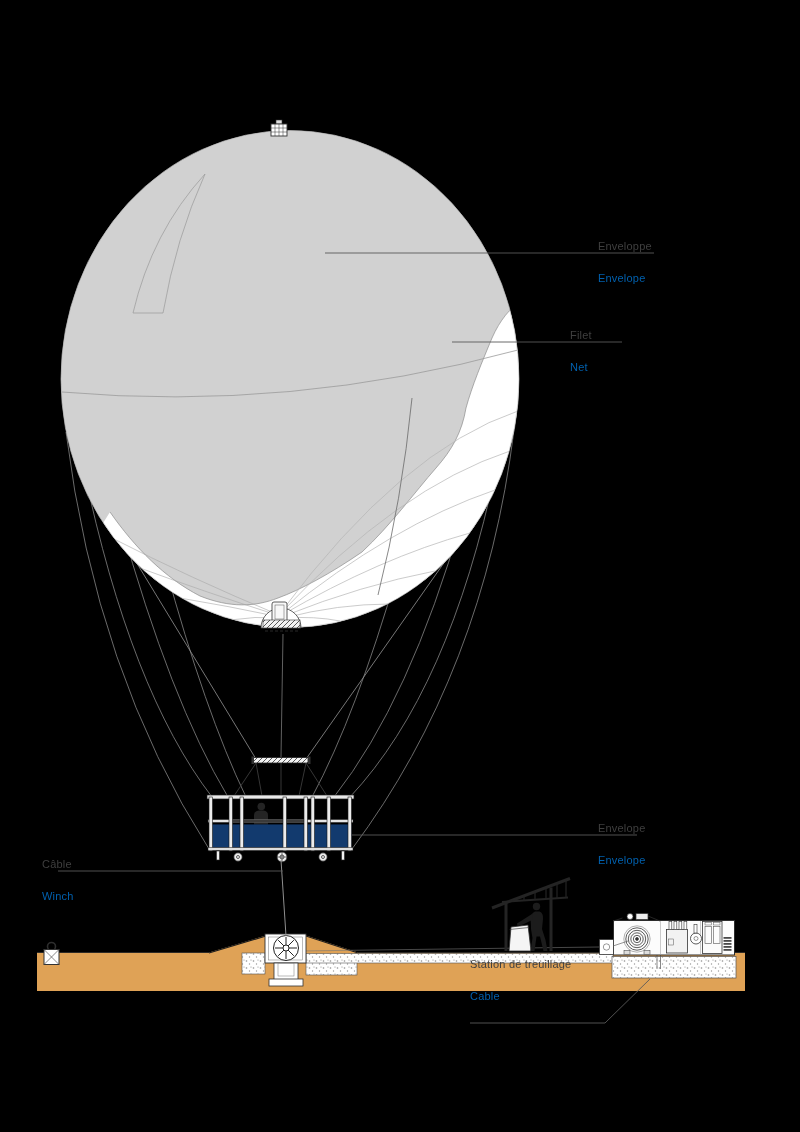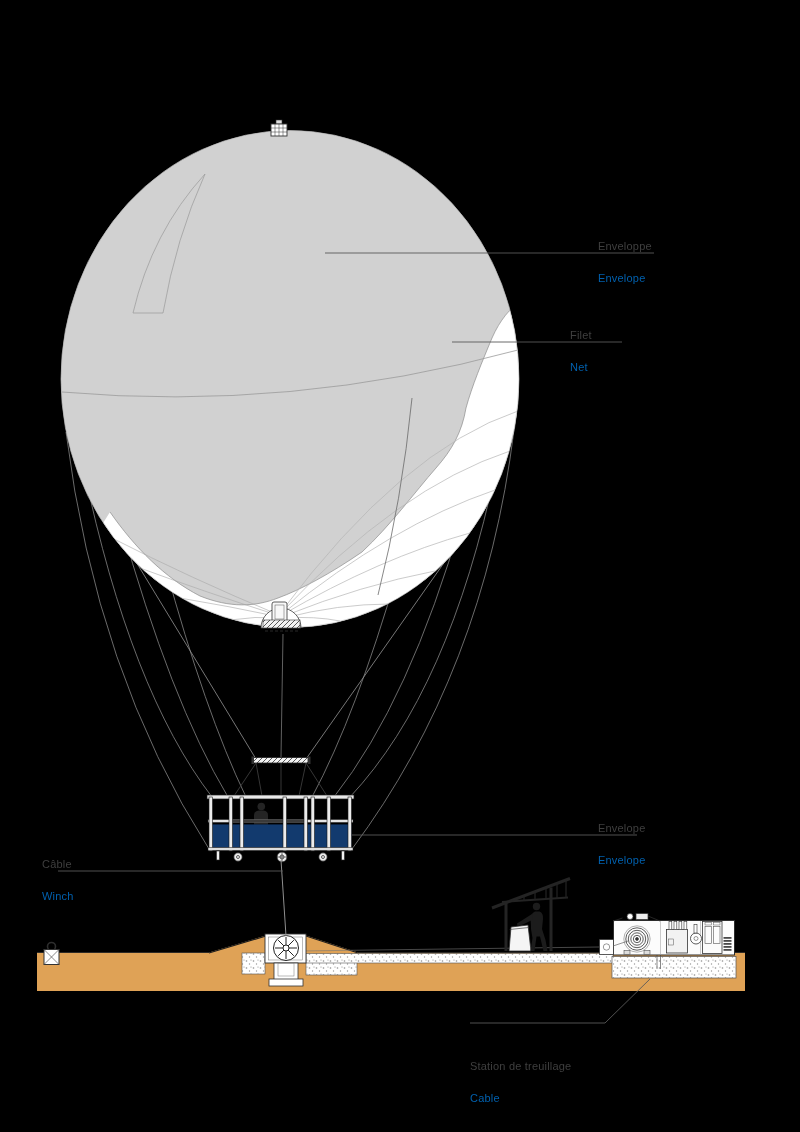--- a/index.html
+++ b/index.html
@@ -258,18 +258,18 @@
   <div class="en">Net</div>
 </div>
 <div class="label" style="left:598px;top:822px">
   <div class="fr">Envelope</div>
   <div class="en">Envelope</div>
 </div>
 <div class="label" style="left:42px;top:858px">
   <div class="fr">Câble</div>
   <div class="en">Winch</div>
 </div>
-<div class="label" style="left:470px;top:1060px">
+<div class="label" style="left:470px;top:958px">
   <div class="fr">Station de treuillage</div>
   <div class="en">Cable</div>
 </div>
 
 </div>
 
 </body></html>

